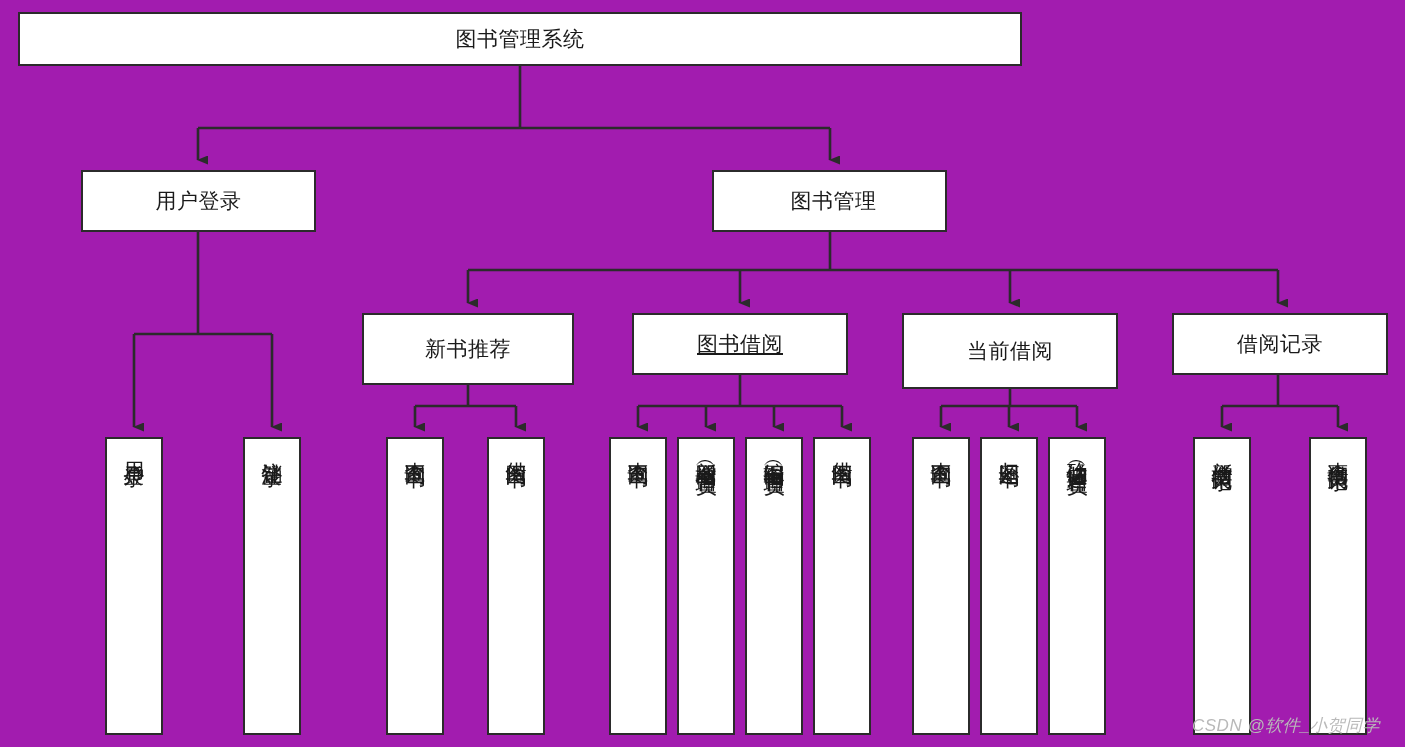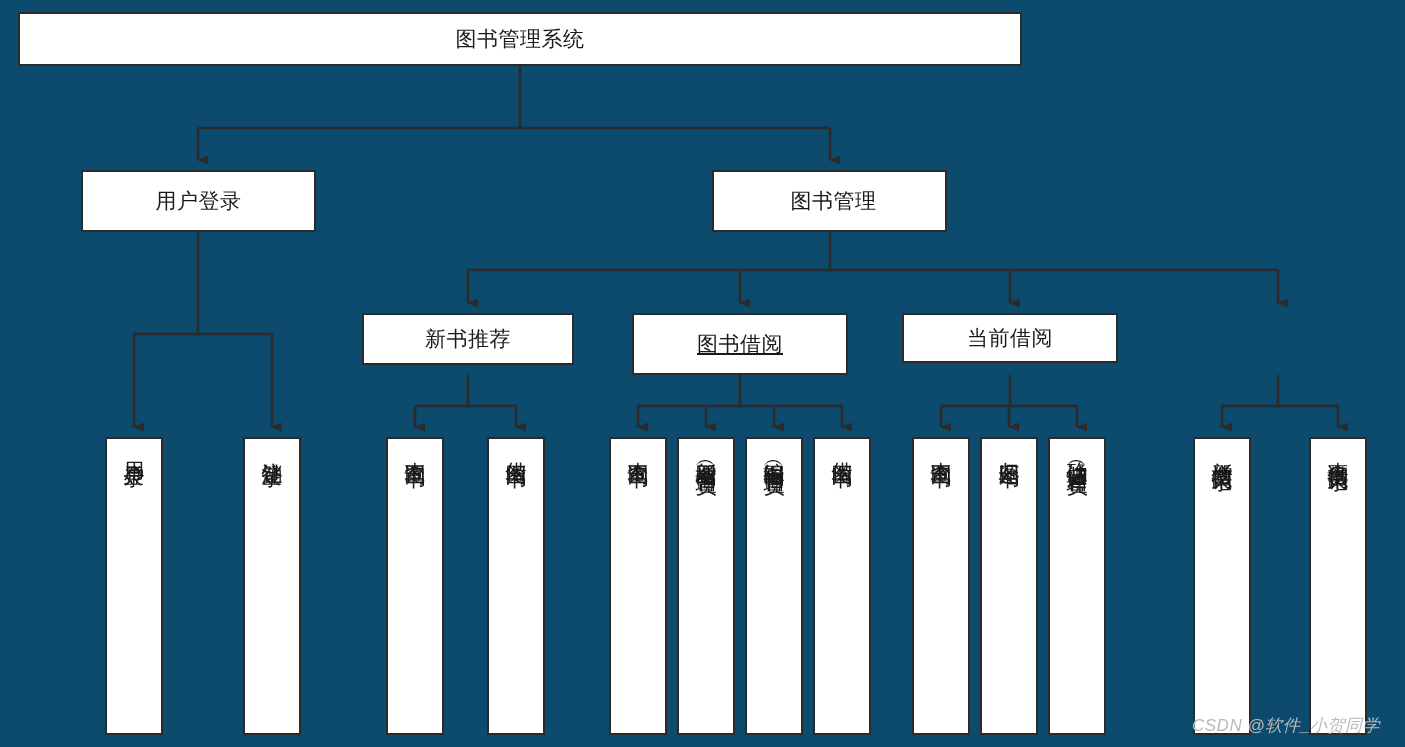--- a/index.html
+++ b/index.html
@@ -8,21 +8,21 @@
     padding: 0;
     background: #ffffff;
   }
   body {
     font-family: "Liberation Sans", "DejaVu Sans", sans-serif;
   }
   #diagram-root {
     position: relative;
     width: 1405px;
     height: 747px;
-    background: #0c4a6e;
+    background: #a21caf;
     overflow: hidden;
   }
   #edge-layer {
     position: absolute;
     left: 0;
     top: 0;
     width: 1405px;
     height: 747px;
     pointer-events: none;
   }
@@ -132,28 +132,31 @@
     <span class="node-label">图书管理系统</span>
   </div>
 
   <div class="node horiz" style="left:81px; top:170px; width:235px; height:62px;">
     <span class="node-label">用户登录</span>
   </div>
   <div class="node horiz" style="left:712px; top:170px; width:235px; height:62px;padding-left:8px;">
     <span class="node-label">图书管理</span>
   </div>
 
-  <div class="node horiz" style="left:362px; top:313px; width:212px; height:52px;">
+  <div class="node horiz" style="left:362px; top:313px; width:212px; height:72px;">
     <span class="node-label">新书推荐</span>
   </div>
   <div class="node horiz" style="left:632px; top:313px; width:216px; height:62px;text-decoration:underline;">
     <span class="node-label">图书借阅</span>
   </div>
-  <div class="node horiz" style="left:902px; top:313px; width:216px; height:50px;">
+  <div class="node horiz" style="left:902px; top:313px; width:216px; height:76px;">
     <span class="node-label">当前借阅</span>
+  </div>
+  <div class="node horiz" style="left:1172px; top:313px; width:216px; height:62px;">
+    <span class="node-label">借阅记录</span>
   </div>
 
   <div class="node vert" style="left:105px; top:437px; width:58px; height:298px;">
     <span class="node-label">用户登录</span>
   </div>
   <div class="node vert" style="left:243px; top:437px; width:58px; height:298px;">
     <span class="node-label">注销登录</span>
   </div>
 
   <div class="node vert" style="left:386px; top:437px; width:58px; height:298px;">

